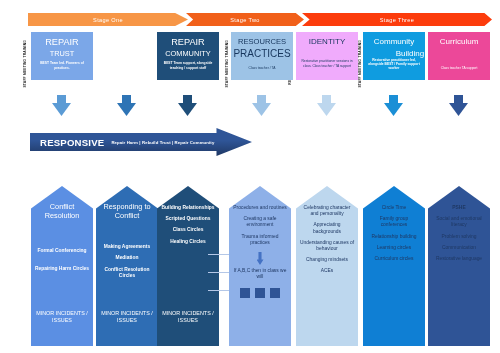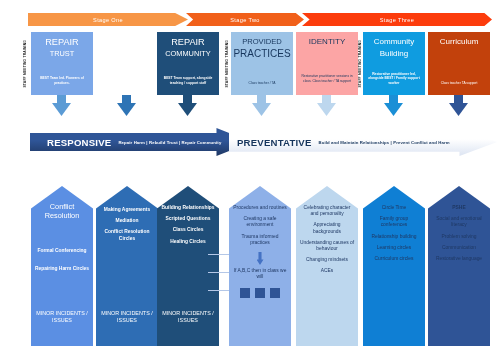--- a/index.html
+++ b/index.html
@@ -31,21 +31,21 @@
     display: flex; align-items: center; justify-content: center;
   }
   .vstrip span {
     writing-mode: vertical-rl; transform: rotate(180deg);
     font-size: 3.3px; font-weight: 700; letter-spacing: .2px;
     color: #1b1b1b; white-space: nowrap;
   }
 
   
   .card {
-    position: absolute; width: 62px; height: 63px; top: 32px;
+    position: absolute; width: 62px; height: 48px; top: 32px;
     display: flex; flex-direction: column; align-items: center;
     padding: 5px 3px 3px; text-align: center;
   }
   .card .title   { font-size: 9.2px; line-height: 10.5px; font-weight: 400; }
   .card .subtitle{ font-size: 7.4px; line-height: 9px; font-weight: 400; margin-top: 1px; }
   .card .note    { font-size: 3.3px; line-height: 4.4px; margin-top: auto; margin-bottom: 7px; font-weight: 700; }
   .card.light  { color: #ffffff; }
   .card.dark   { color: #ffffff; }
   .card.onwhite{ color: #17365D; }
 
@@ -57,21 +57,21 @@
   }
 
   
   .band {
     position: absolute; height: 28px; display: flex; align-items: center;
   }
   #responsive-band {
     left: 30px; top: 128px; width: 222px;
     background: linear-gradient(180deg,#2F5597 0%, #2F5597 45%, #1F3864 100%);
     clip-path: polygon(0 18%, 84% 18%, 84% 0, 100% 50%, 84% 100%, 84% 82%, 0 82%);
-    padding-left: 17px;
+    padding-left: 10px;
   }
   #preventative-band {
     left: 229px; top: 128px; width: 268px;
     background: linear-gradient(180deg,#FFFFFF 0%, #FFFFFF 40%, #DCE4F2 100%);
     clip-path: polygon(0 15%, 86% 15%, 86% 0, 100% 50%, 86% 100%, 86% 85%, 0 85%);
     padding-left: 8px;
   }
   .band-title { font-size: 9.6px; font-weight: 700; letter-spacing: .2px; }
   .band-sub   { font-size: 4.3px; font-weight: 700; margin-left: 7px; letter-spacing: .1px; }
   #responsive-band .band-title, #responsive-band .band-sub { color: #ffffff; }
@@ -140,66 +140,63 @@
 
   <div class="card dark" style="left:157px; background:#1F4E79;">
     <div class="title">REPAIR</div>
     <div class="subtitle">COMMUNITY</div>
     <div class="note">BEST Team support, alongside teaching / support staff</div>
   </div>
   <div class="stem" style="left:183px; background:#1F4E79;"></div>
   <div class="arrowhead" style="left:178px; background:#1F4E79;"></div>
 
   <div class="card onwhite" style="left:231px; background:#9DC3E6;">
-    <div class="title" style="font-size:7.6px;">PROVIDED</div>
+    <div class="title" style="font-size:7.6px;">RESOURCES</div>
     <div class="subtitle" style="font-size:10px;">PRACTICES</div>
     <div class="note" style="font-weight:400;">Class teacher / TA</div>
   </div>
   <div class="stem" style="left:257px; background:#9DC3E6;"></div>
   <div class="arrowhead" style="left:252px; background:#9DC3E6;"></div>
 
-  <div class="card onwhite" style="left:296px; background:#fca5a5;">
+  <div class="card onwhite" style="left:296px; background:#f0abfc;">
     <div class="title" style="font-size:8px;">IDENTITY</div>
     <div class="note" style="font-weight:400; margin-bottom:9px;">Restorative practitioner sessions in class. Class teacher / TA support</div>
   </div>
   <div class="stem" style="left:322px; background:#BDD7EE;"></div>
   <div class="arrowhead" style="left:317px; background:#BDD7EE;"></div>
 
   <div class="card light" style="left:363px; background:#0F9CE0;">
     <div class="title" style="font-size:8px;">Community</div>
-    <div class="subtitle" style="font-size:8px;">Building</div>
+    <div class="subtitle" style="font-size:8px;padding-left:32px;">Building</div>
     <div class="note">Restorative practitioner led, alongside BEST / Family support worker</div>
   </div>
   <div class="stem" style="left:389px; background:#1B8FD6;"></div>
   <div class="arrowhead" style="left:384px; background:#1B8FD6;"></div>
 
-  <div class="card light" style="left:428px; background:#c2410c;">
+  <div class="card light" style="left:428px; background:#ec4899;">
     <div class="title" style="font-size:8px;">Curriculum</div>
     <div class="note" style="font-weight:400;">Class teacher TA support</div>
   </div>
   <div class="stem" style="left:454px; background:#2F5496;"></div>
   <div class="arrowhead" style="left:449px; background:#2F5496;"></div>
 
   <div class="band" id="responsive-band">
     <span class="band-title">RESPONSIVE</span>
     <span class="band-sub">Repair Harm | Rebuild Trust | Repair Community</span>
-  </div>
-  <div class="band" id="preventative-band">
-    <span class="band-title">PREVENTATIVE</span>
-    <span class="band-sub">Build and Maintain Relationships | Prevent Conflict and Harm</span>
   </div>
 
   <div class="col" style="left:31px; background:#5B8FE3; color:#FFFFFF;">
     <div class="head">Conflict Resolution</div>
     <div class="item" style="font-weight:700; margin-top:8px;">Formal Conferencing</div>
     <div class="item" style="font-weight:700; margin-top:7px;">Repairing Harm Circles</div>
     <div class="foot">MINOR INCIDENTS / ISSUES</div>
   </div>
 
   <div class="col" style="left:96px; background:#2E6DB4; color:#FFFFFF;">
+    <div class="head">Responding to Conflict</div>
     <div class="item" style="font-weight:700; margin-top:4px;">Making Agreements</div>
     <div class="item" style="font-weight:700;">Mediation</div>
     <div class="item" style="font-weight:700;">Conflict Resolution Circles</div>
     <div class="foot">MINOR INCIDENTS / ISSUES</div>
   </div>
 
   <div class="col" style="left:157px; background:#1F4E79; color:#FFFFFF;">
     <div class="item" style="font-weight:700; margin-top:2px;">Building Relationships</div>
     <div class="item" style="font-weight:700;">Scripted Questions</div>
     <div class="item" style="font-weight:700;">Class Circles</div>

